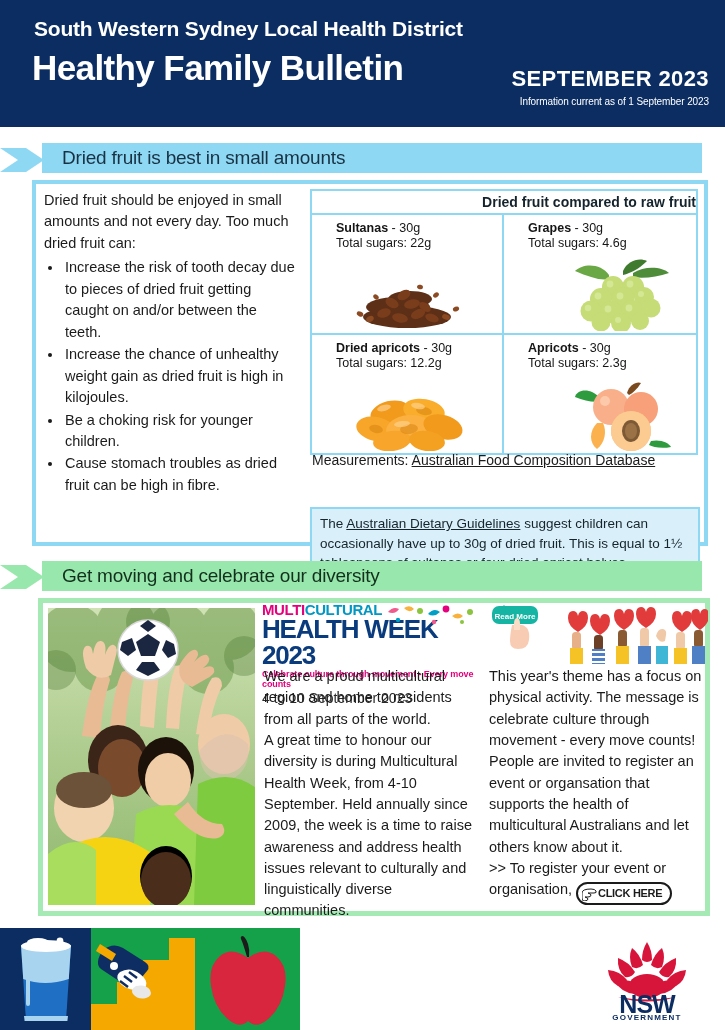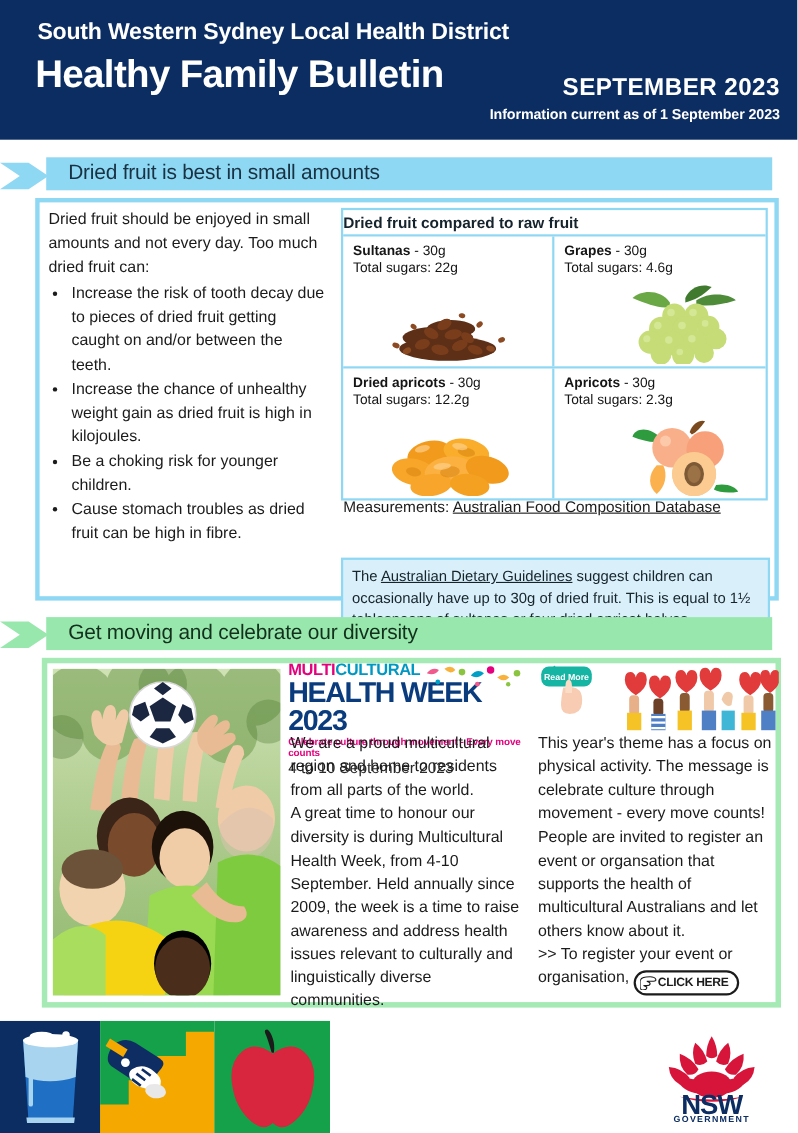--- a/index.html
+++ b/index.html
@@ -23,21 +23,21 @@
   .hdr-title{
     position:absolute;left:32px;top:48px;
     color:#ffffff;font-size:35px;font-weight:700;letter-spacing:-0.6px;
   }
   .hdr-month{
     position:absolute;right:16px;top:66px;
     color:#ffffff;font-size:22px;font-weight:700;letter-spacing:0.4px;
   }
   .hdr-current{
     position:absolute;right:16px;top:96px;
-    color:#ffffff;font-size:13px;font-weight:700;letter-spacing:-0.1px;
+    color:#ffffff;font-size:10px;font-weight:400;letter-spacing:-0.1px;
   }
 
   
   .arrow{
     position:absolute;width:56px;height:28px;
   }
   .arrow svg{display:block;}
   .secbar{
     position:absolute;height:30px;
     display:flex;align-items:center;
@@ -62,28 +62,28 @@
   .sec1-left p{margin:0;}
   .sec1-left ul{margin:3px 0 0 0;padding-left:19px;}
   .sec1-left li{margin:0 0 1px 0;padding-left:2px;}
 
   
   .cmp{
     position:absolute;left:310px;top:189px;width:388px;
     border:2px solid #8fd8f4;box-sizing:border-box;background:#fff;
   }
   .cmp-title{
-    height:22px;line-height:22px;text-align:left;
+    height:22px;line-height:22px;text-align:right;
     font-size:14px;font-weight:700;color:#15232c;
     border-bottom:2px solid #8fd8f4;
   }
   .cmp-row{display:flex;height:118px;}
   .cmp-row.first{border-bottom:2px solid #8fd8f4;}
   .cmp-cell{
-    position:relative;width:50%;box-sizing:border-box;padding:6px 0 0 9px;
+    position:relative;width:50%;box-sizing:border-box;padding:6px 0 0 24px;
     overflow:hidden;
   }
   .cmp-cell.left{border-right:2px solid #8fd8f4;}
   .cmp-l1{font-size:12.5px;color:#151515;}
   .cmp-l1 b{font-weight:700;}
   .cmp-l2{font-size:12.5px;color:#151515;margin-top:1px;}
   .cmp-img{position:absolute;left:0;right:0;bottom:2px;height:74px;}
 
   .meas{
     position:absolute;left:312px;top:452px;width:384px;

